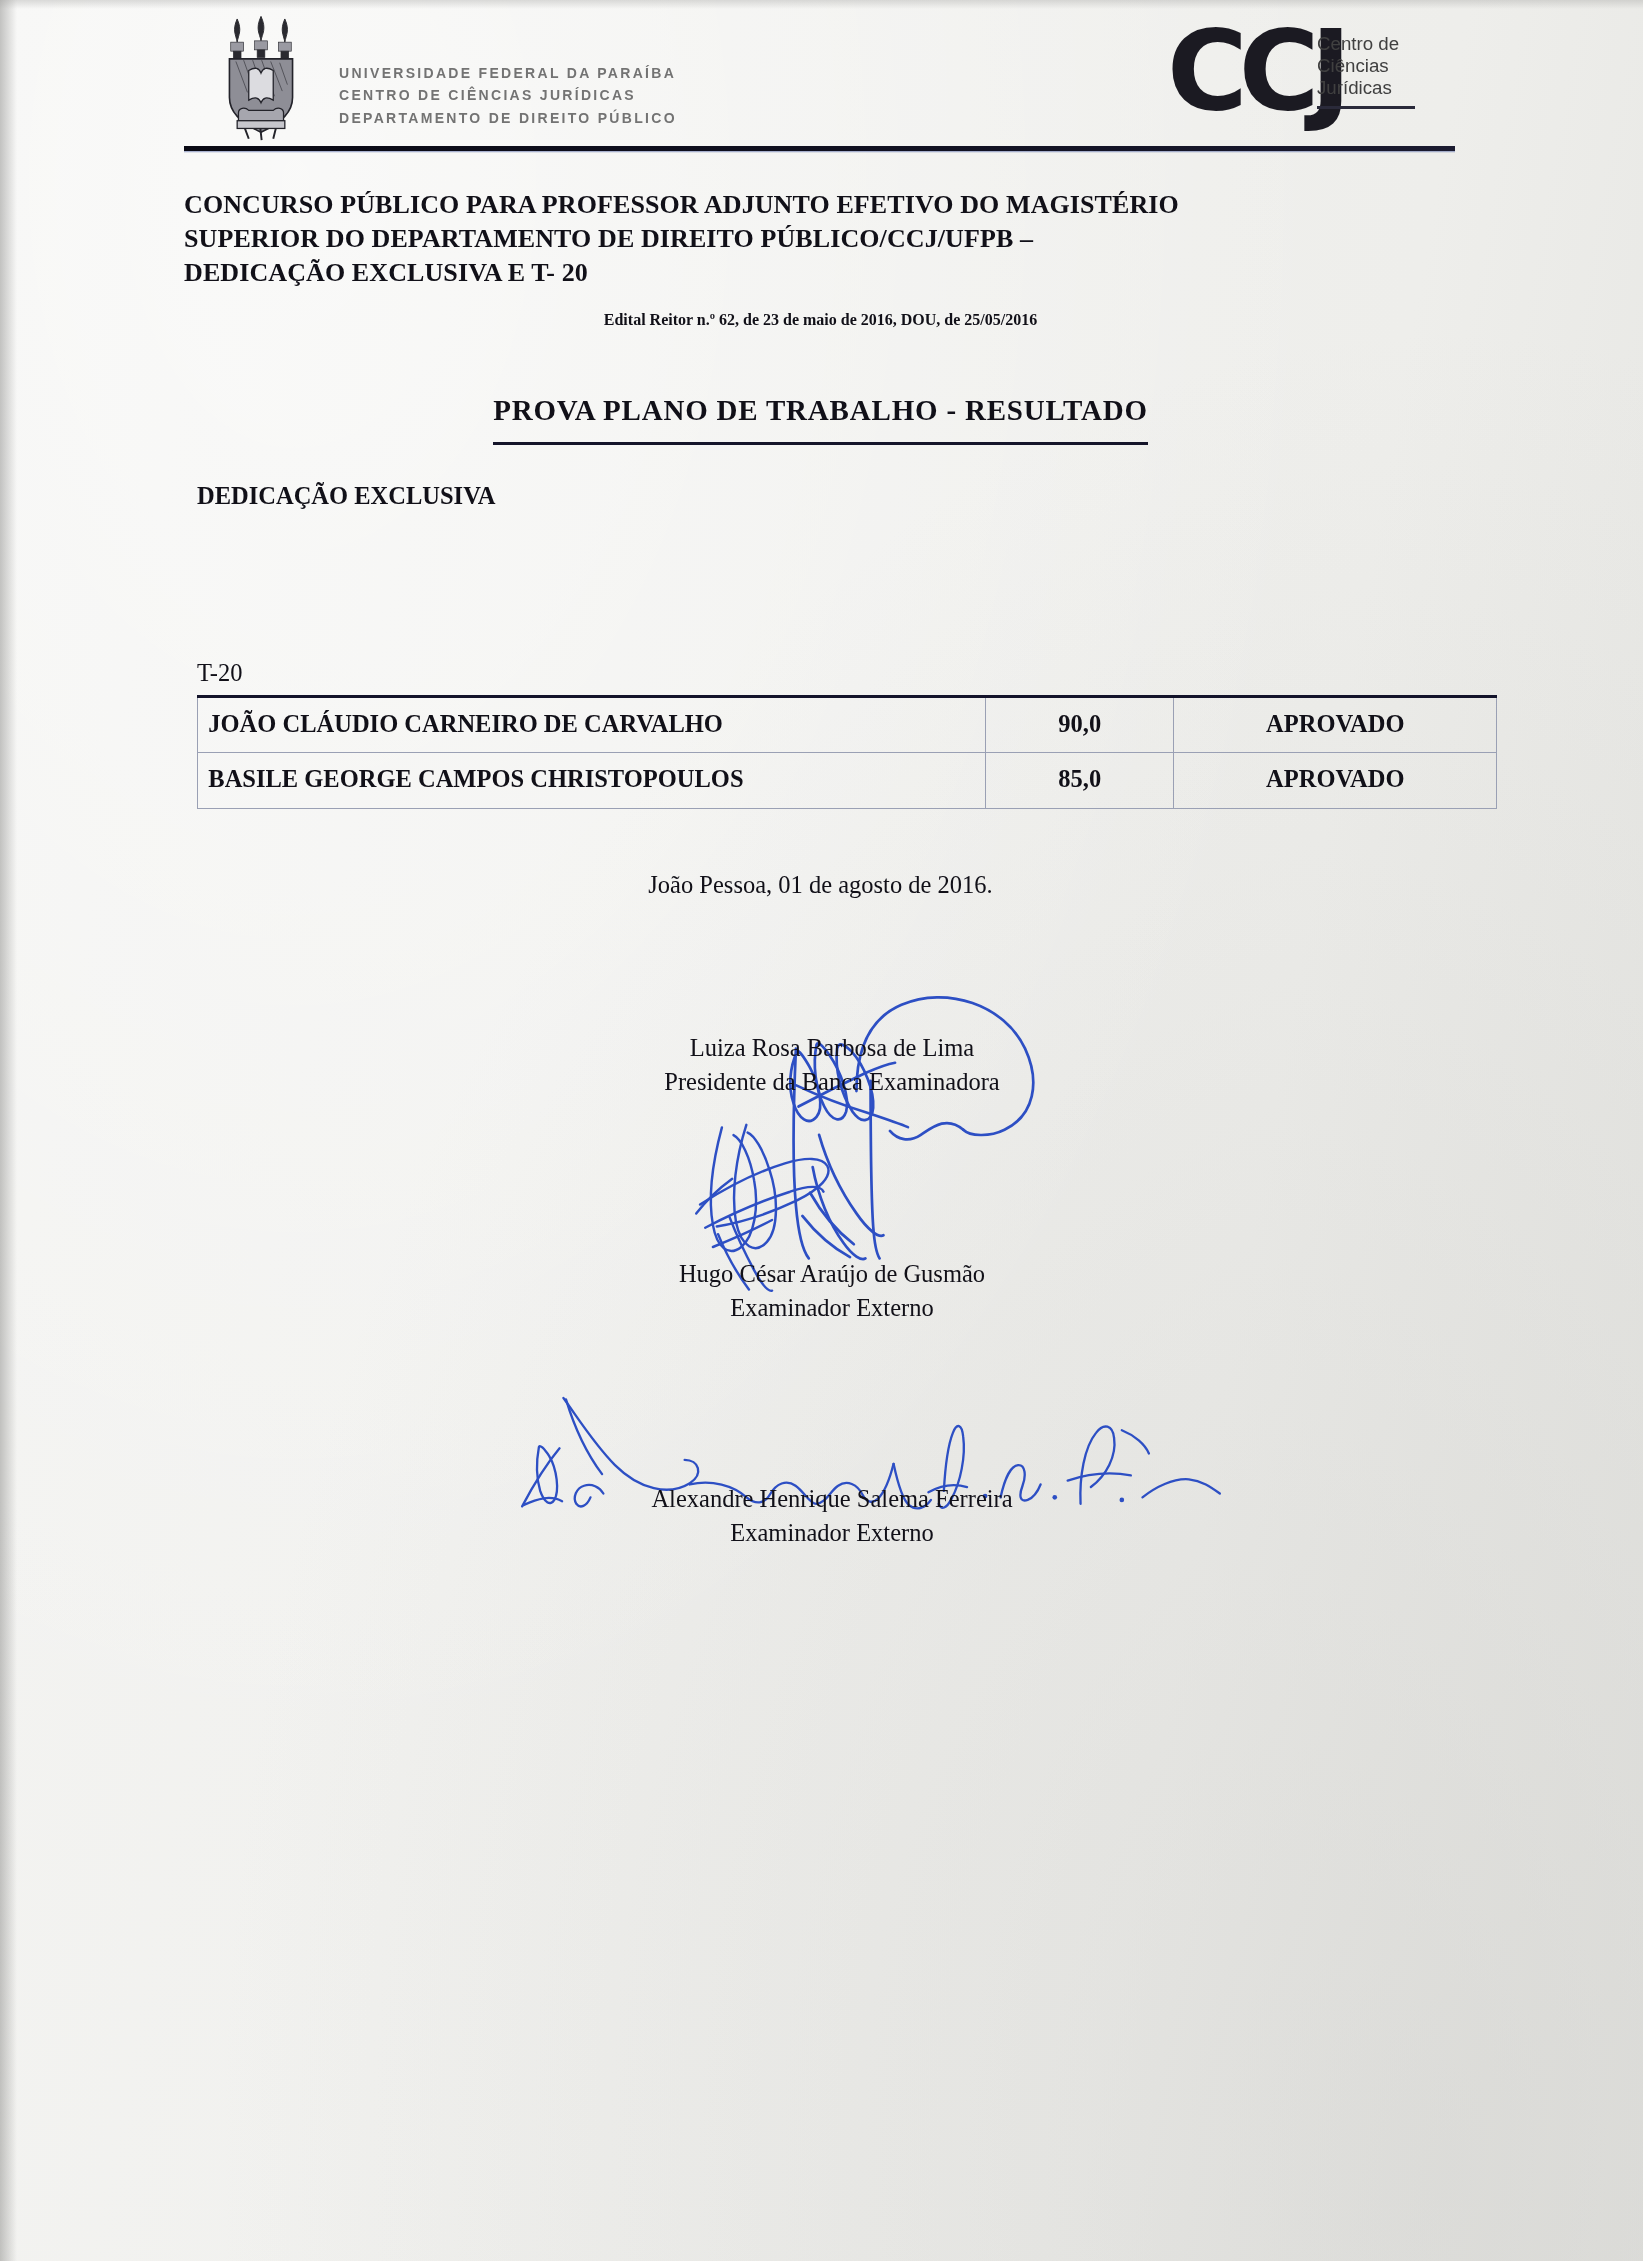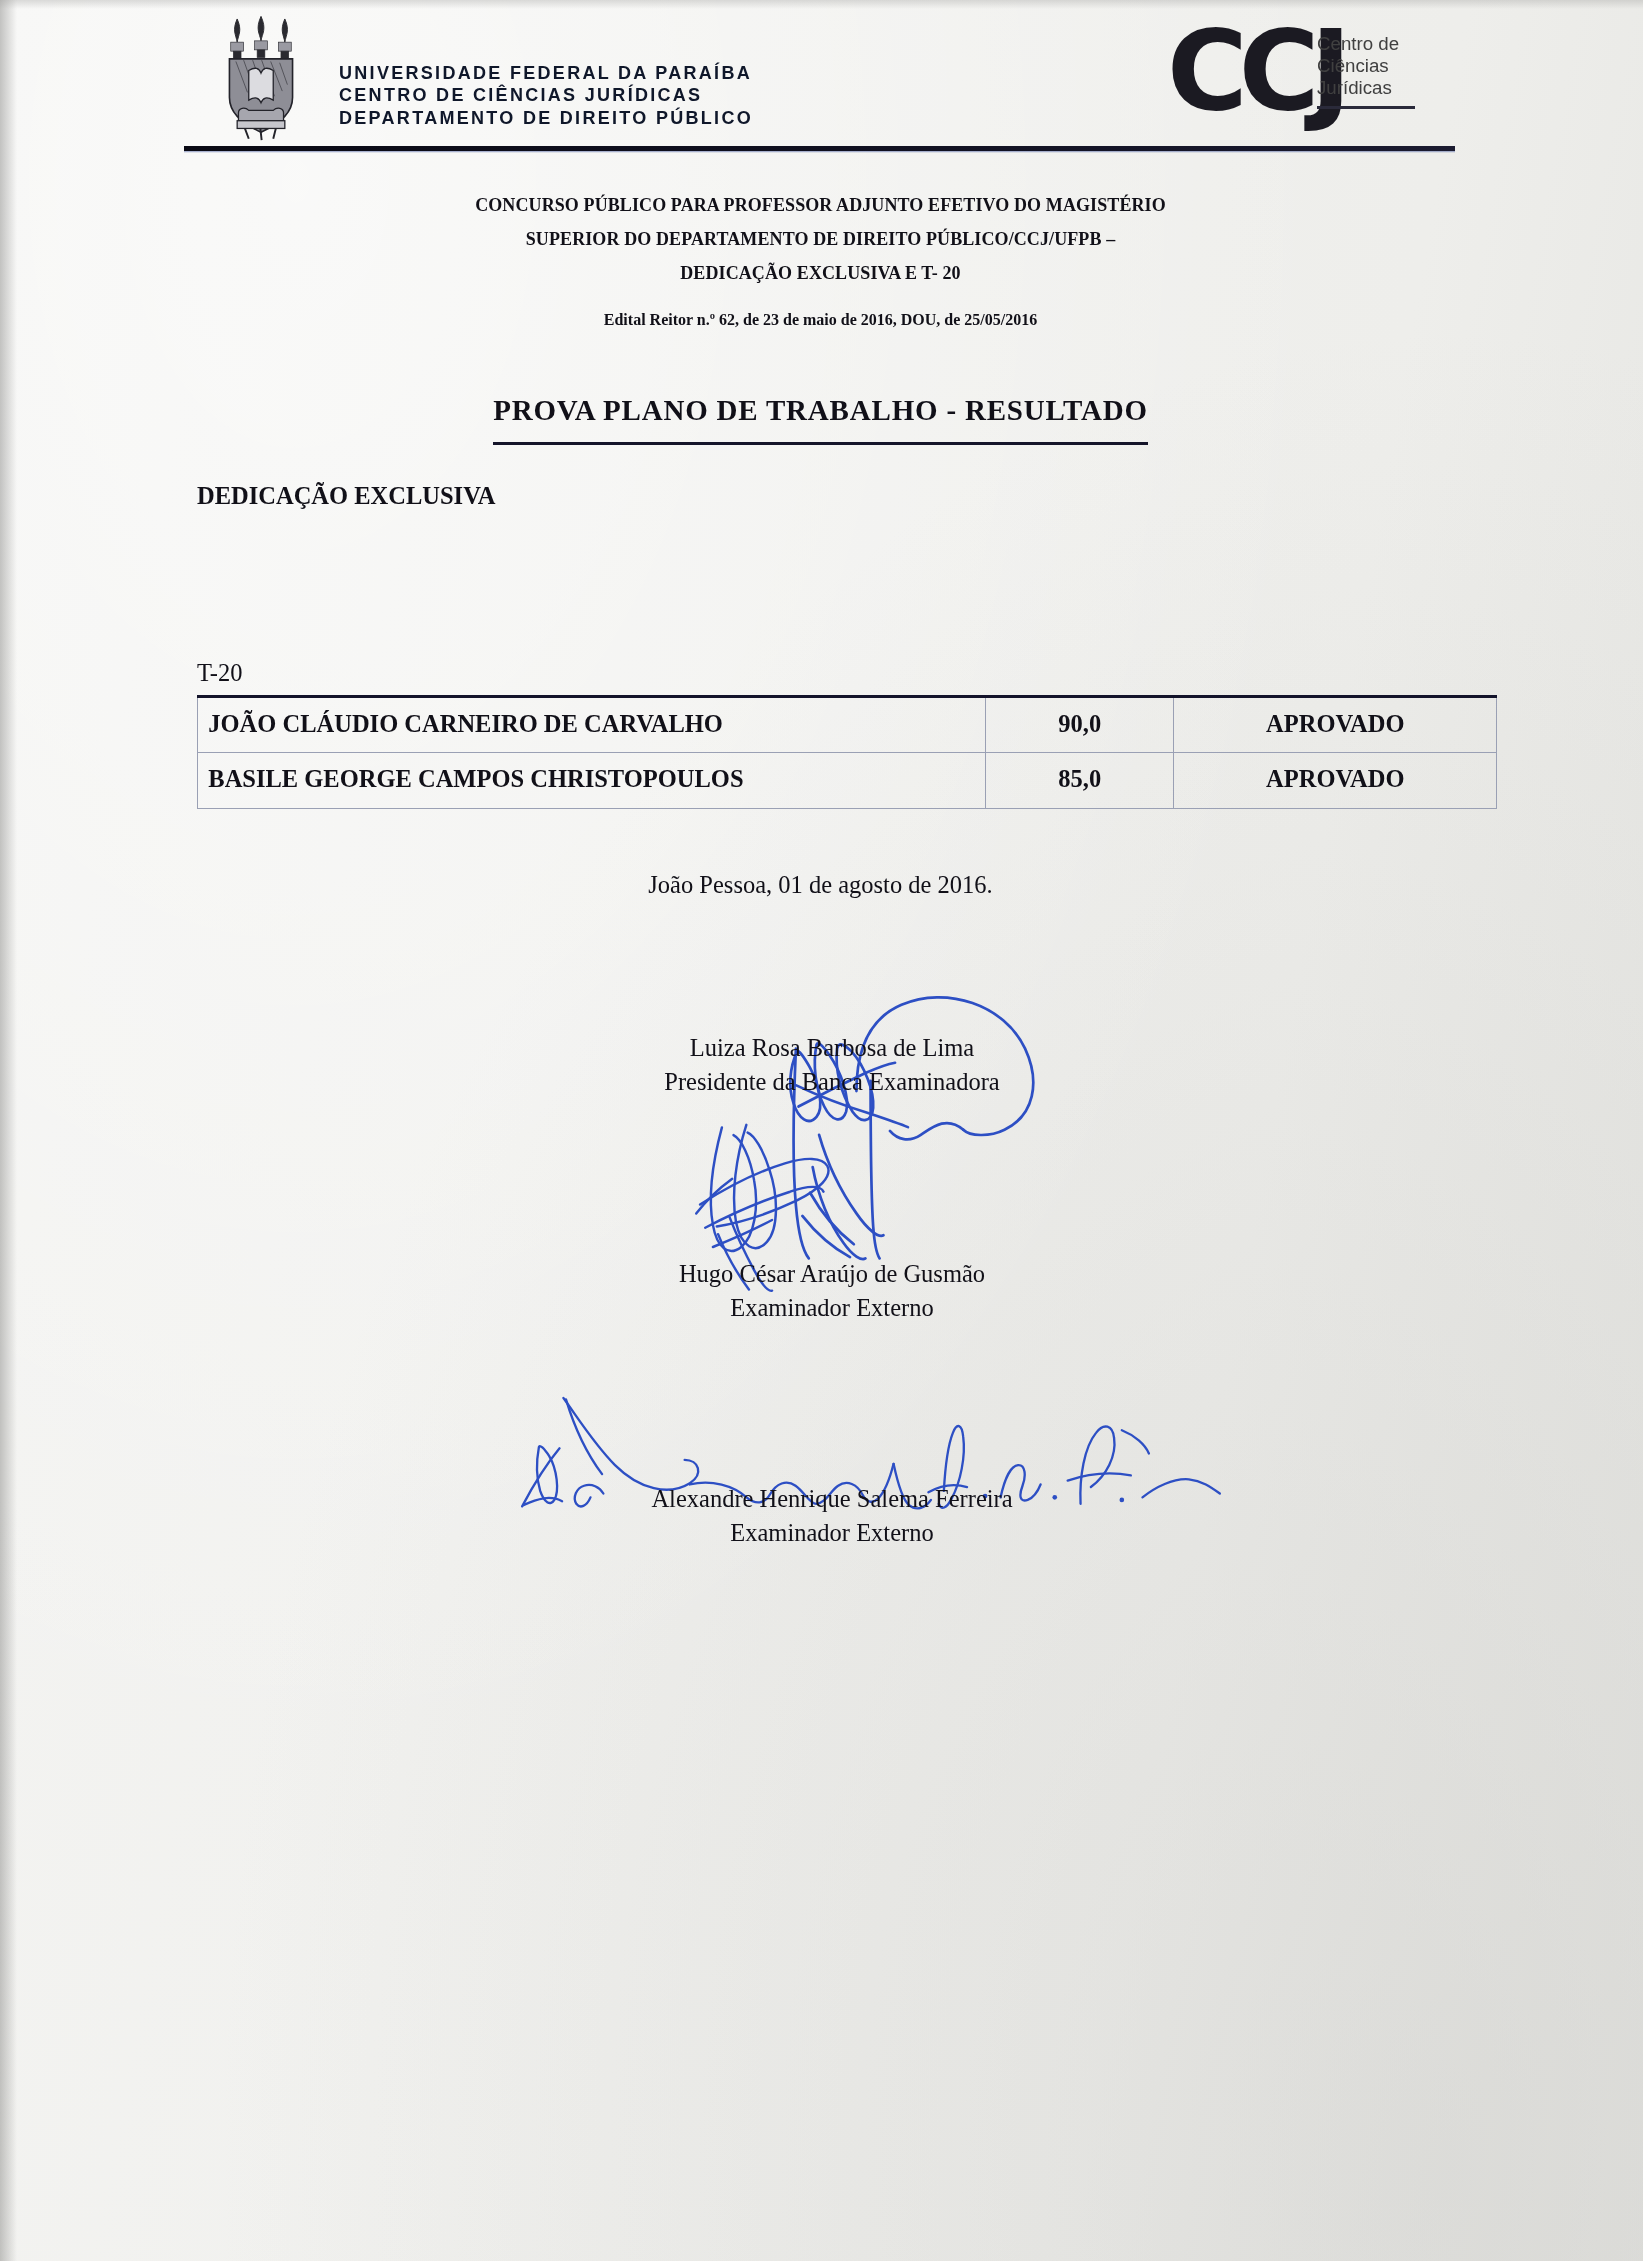--- a/index.html
+++ b/index.html
@@ -54,24 +54,24 @@
     top: 3.9px;
     width: 76px;
     height: 129px;
   }
   .inst-lines {
     position: absolute;
     left: 155px;
     top: 50px;
     font-family: "Liberation Sans", "DejaVu Sans", sans-serif;
     font-weight: 700;
-    font-size: 18px;
+    font-size: 14px;
     letter-spacing: 2.3px;
     line-height: 22.6px;
-    color: #0f172a;
+    color: #737373;
   }
   .inst-lines div { white-space: nowrap; }
 
   .ccj-logo {
     position: absolute;
     left: 967px;
     top: 6.4px;
     width: 277px;
     height: 119px;
   }
@@ -112,23 +112,22 @@
     background: linear-gradient(90deg, #0a0a14 0%, #111122 60%, #1b1b30 100%);
     box-shadow: 0 1.3px 0 rgba(70,90,160,0.45);
   }
 
   
   .title-block {
     position: absolute;
     left: 184px;
     top: 188px;
     width: 1273px;
-    text-align: center;
-    font-weight: 700;
-    font-size: 18px;
+    font-weight: 700;
+    font-size: 26px;
     line-height: 34px;
     letter-spacing: 0.1px;
   }
   .edital {
     position: absolute;
     left: 184px;
     top: 311px;
     width: 1273px;
     text-align: center;
     font-weight: 700;

